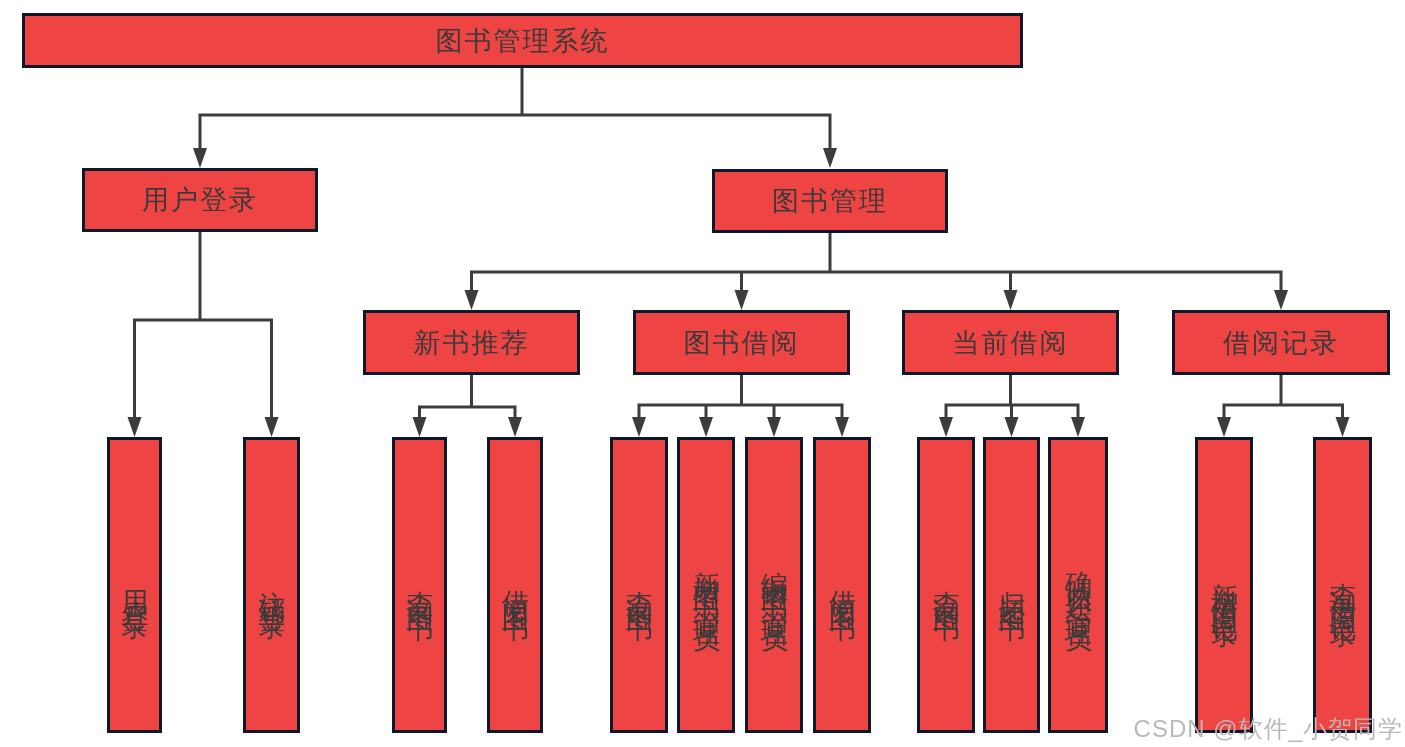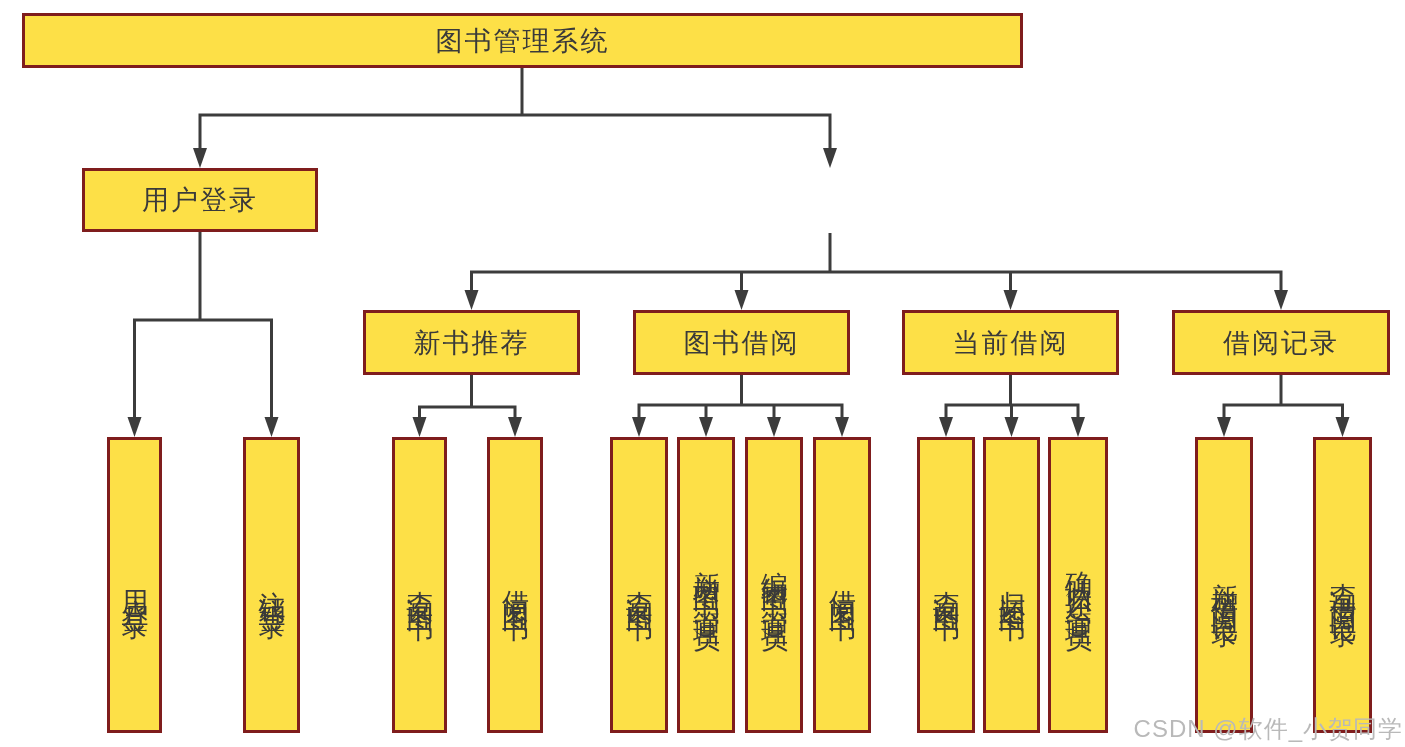--- a/index.html
+++ b/index.html
@@ -12,22 +12,22 @@
     overflow: hidden;
   }
   .wires {
     position: absolute;
     left: 0; top: 0;
     width: 1405px; height: 747px;
   }
   .node {
     position: absolute;
     box-sizing: border-box;
-    border: 3px solid #7f1d1d;
-    background: #fde047;
+    border: 3px solid #0f172a;
+    background: #ef4444;
     display: flex;
     align-items: center;
     justify-content: center;
     color: #3a3a3a;
     font-size: 27px;
     letter-spacing: 2px;
     white-space: nowrap;
     font-family: Liberation Serif, serif;
   }
   .node.v {
@@ -100,20 +100,21 @@
       <polygon points="1004.5,417 1018.5,417 1011.5,437"></polygon>
       <polygon points="1071,417 1085,417 1078,437"></polygon>
       <polygon points="1217,417 1231,417 1224,437"></polygon>
       <polygon points="1335.5,417 1349.5,417 1342.5,437"></polygon>
     </g>
   </svg>
 
   <div class="node h" style="left:22px; top:13px; width:1001px; height:55px;">图书管理系统</div>
 
   <div class="node h" style="left:82px; top:168px; width:236px; height:64px;">用户登录</div>
+  <div class="node h" style="left:712px; top:169px; width:236px; height:64px;">图书管理</div>
 
   <div class="node h" style="left:363px; top:310px; width:217px; height:65px;">新书推荐</div>
   <div class="node h" style="left:633px; top:310px; width:217px; height:65px;">图书借阅</div>
   <div class="node h" style="left:902px; top:310px; width:217px; height:65px;">当前借阅</div>
   <div class="node h" style="left:1172px; top:310px; width:218px; height:65px;">借阅记录</div>
 
   <div class="node v" style="left:107px; top:437px; width:55px; height:296px;">用户登录</div>
   <div class="node v" style="left:243px; top:437px; width:57px; height:296px;">注销登录</div>
 
   <div class="node v" style="left:392px; top:437px; width:55px; height:296px;">查询图书</div>

